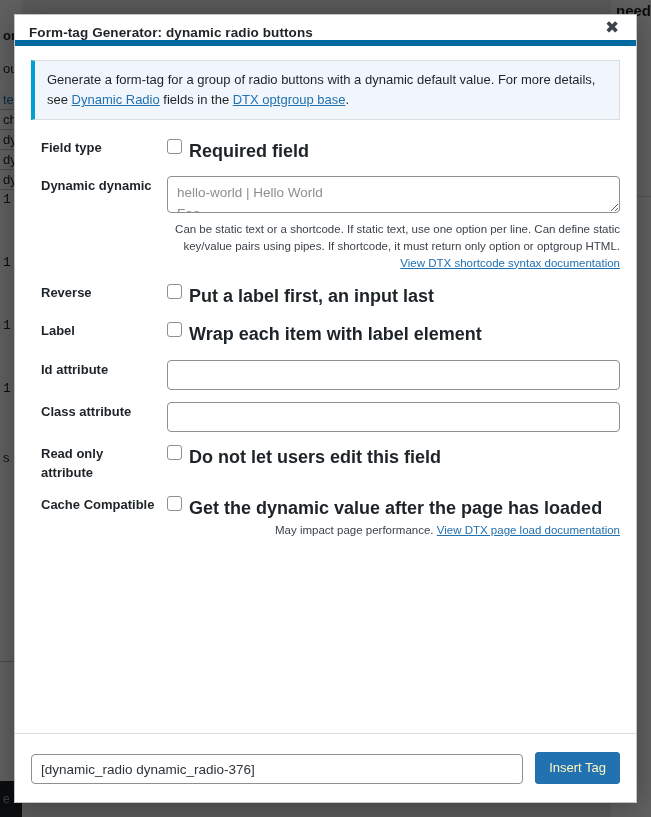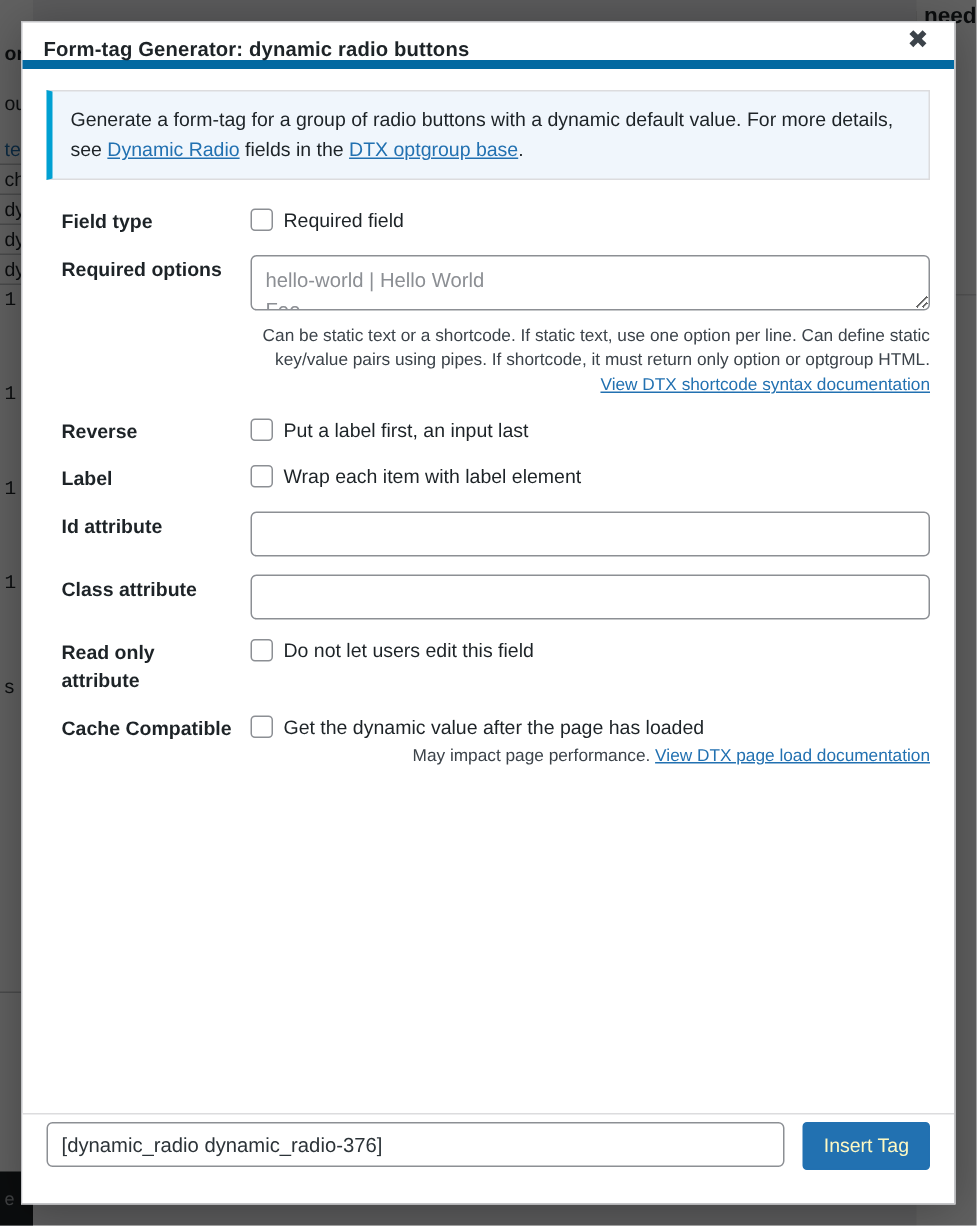--- a/index.html
+++ b/index.html
@@ -128,22 +128,23 @@
     width: 15px; height: 15px;
     flex: 0 0 15px;
     border: 1px solid #8c8f94;
     border-radius: 3px;
     background: #fff;
     margin-top: 1px;
     cursor: pointer;
     display: inline-block;
   }
   .cb-label {
-    font-size: 13px; color: #1d2327; line-height: 1.45;
+    font-size: 18px; color: #1d2327; line-height: 1.45;
     cursor: pointer;
+    font-weight: bold;
   }
   input[type=text], textarea {
     width: 100%;
     border: 1px solid #8c8f94;
     border-radius: 4px;
     background: #fff;
     font-family: "Liberation Sans", sans-serif;
     font-size: 13.5px;
     color: #2c3338;
     padding: 6px 9px;
@@ -165,23 +166,23 @@
     text-align: right;
   }
   .desc a { font-size: 11.5px; }
   .cb-sub { margin: 1px 0 0 0; }
 
   
   .modal-footer {
     flex: 0 0 60px;
     border-top: 1px solid #dcdcde;
     display: flex;
-    align-items: flex-start;
+    align-items: flex-end;
     gap: 12px;
-    padding: 5px 16px;
+    padding: 18px 16px;
     background: #fff;
     margin-top: 39px;
   }
   .tag-output {
     flex: 1 1 auto;
     height: 31px;
     border: 1px solid #8c8f94;
     border-radius: 4px;
     background: #fff;
     font-family: "Liberation Mono", monospace;
@@ -268,21 +269,21 @@
           <td>
             <div class="cb-row">
               <span class="cb"></span>
               <span class="cb-label">Required field</span>
             </div>
           </td>
         </tr>
 
 
         <tr>
-          <th>Required options</th>
+          <th>Dynamic dynamic</th>
           <td>
             <textarea placeholder="hello-world | Hello World
 Foo" style=""></textarea>
             <p class="desc"><span>Can be static text or a shortcode. If static text, use one option per line. Can define static key/value pairs using pipes. If shortcode, it must return only option or optgroup HTML.</span><br><a>View DTX shortcode syntax documentation</a></p>
           </td>
         </tr>
 
         <tr>
           <th>Reverse</th>
           <td>

